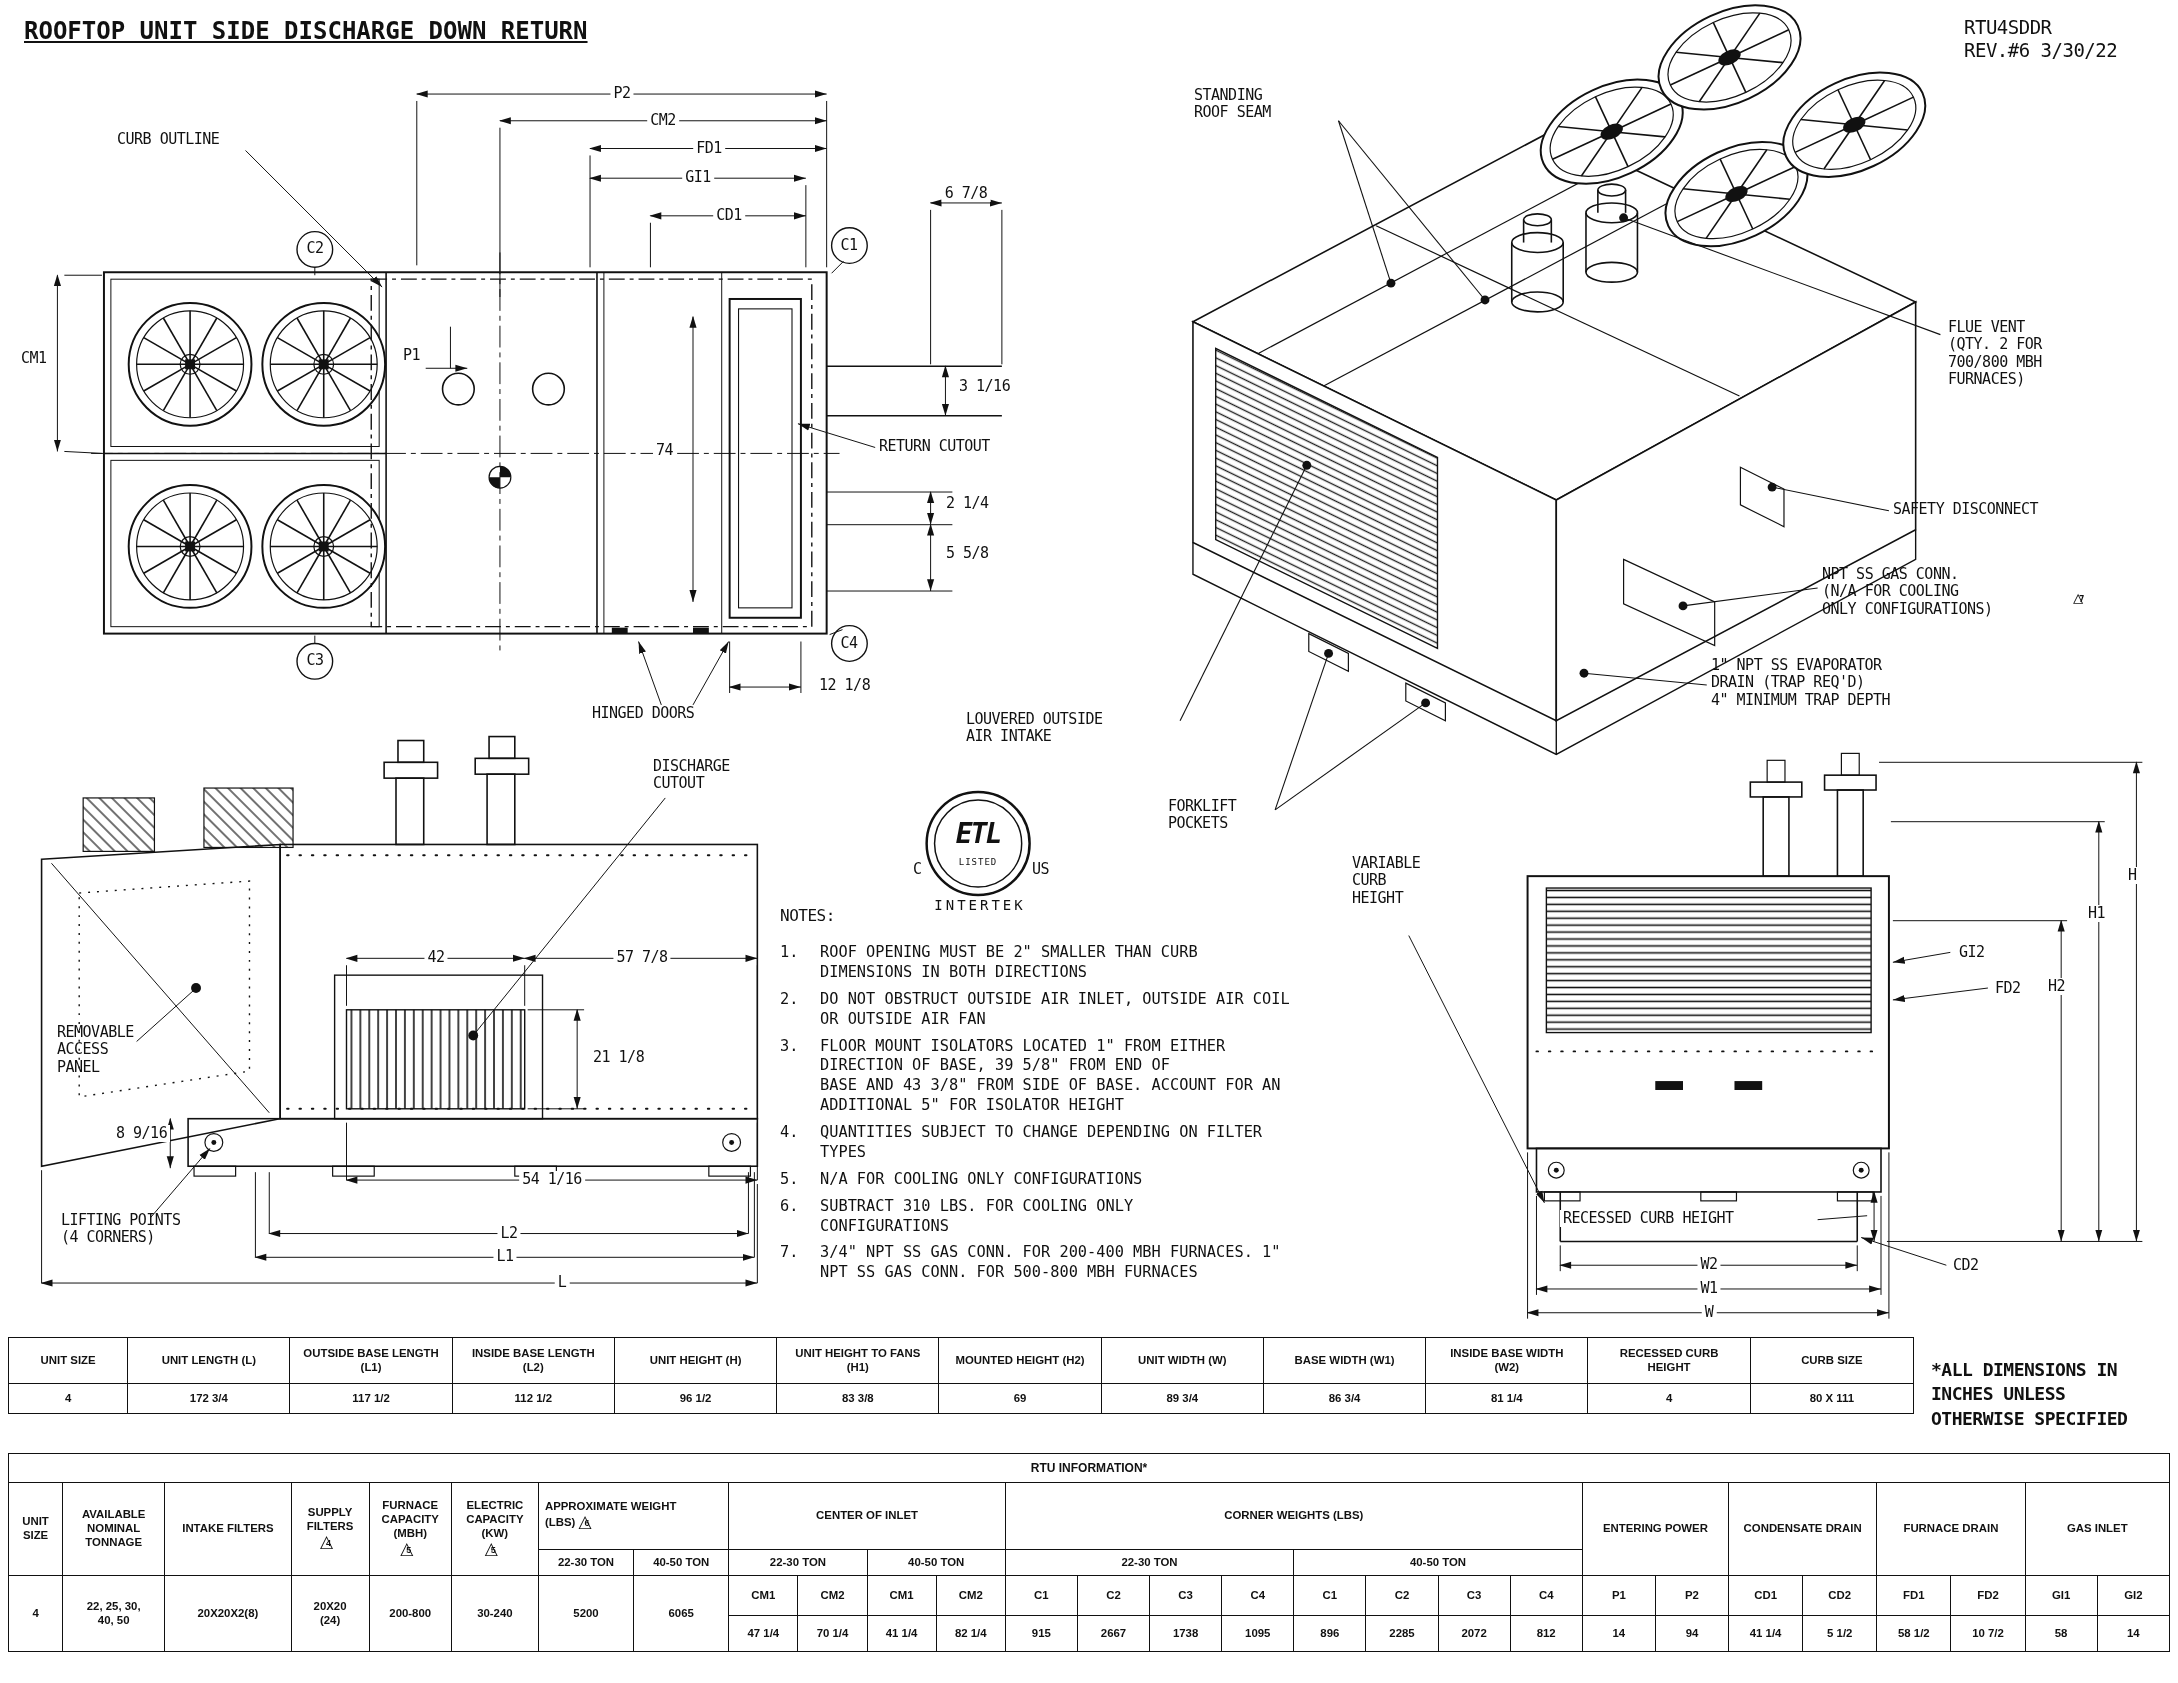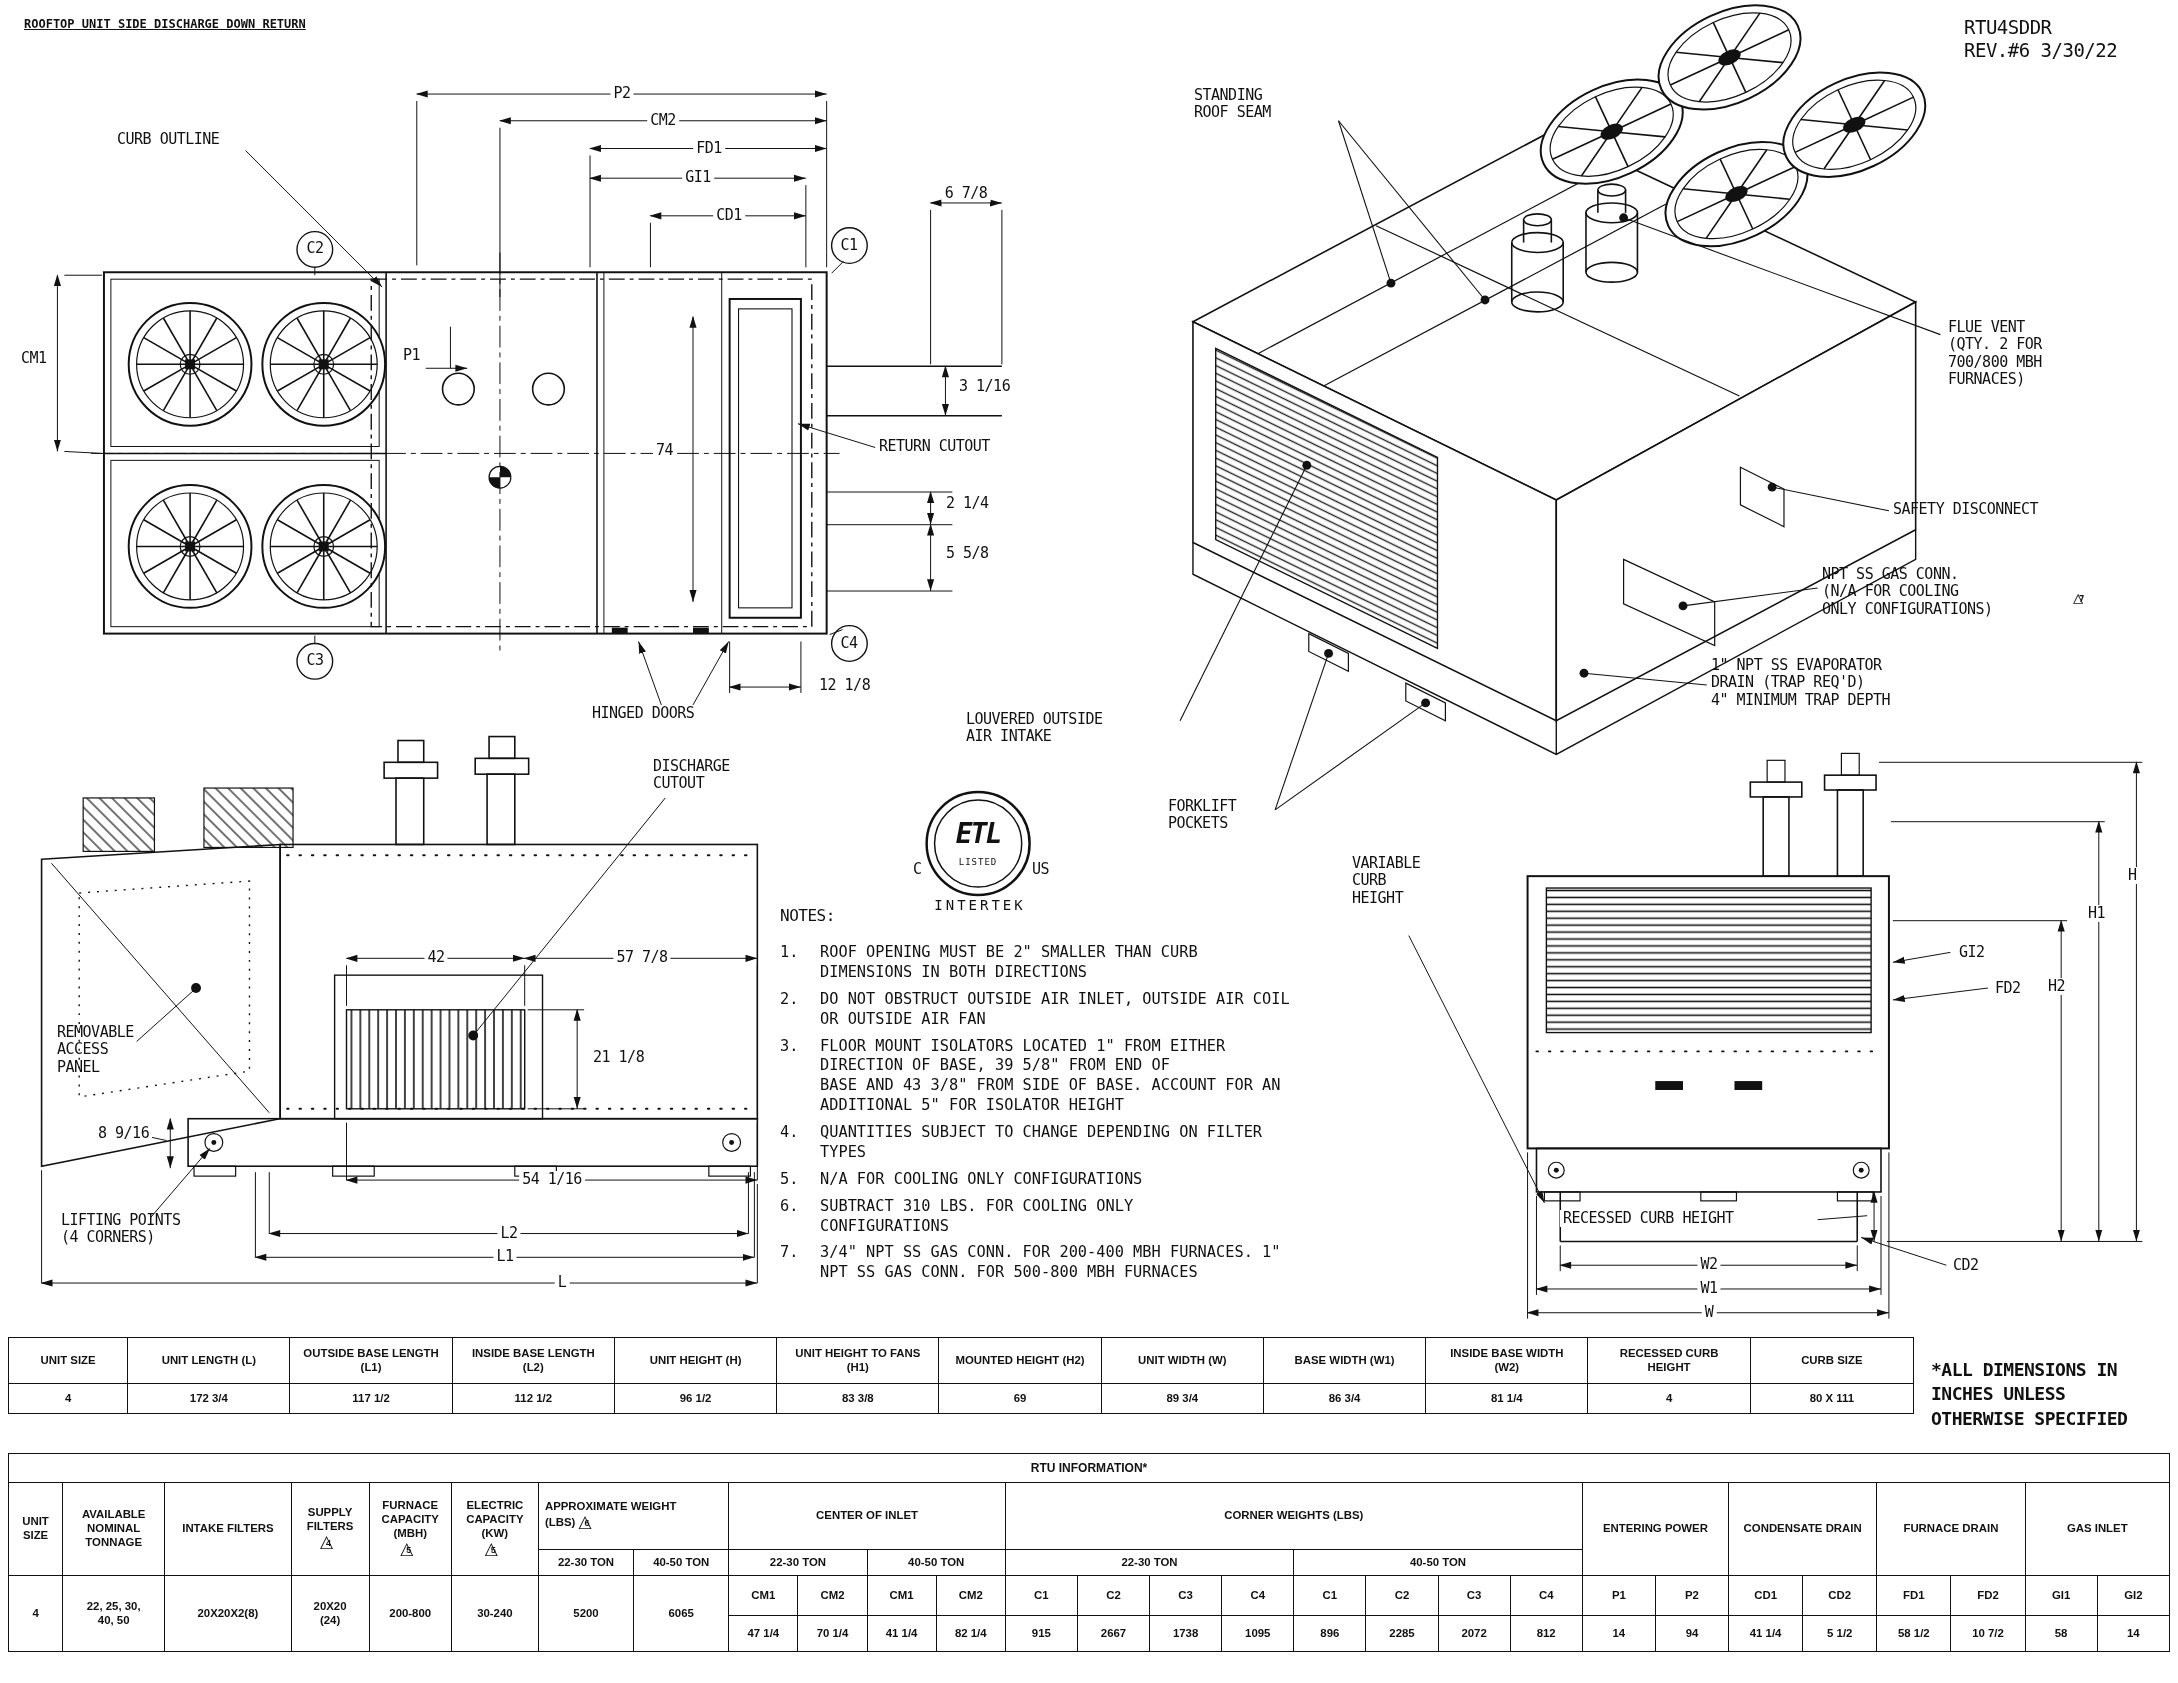--- a/index.html
+++ b/index.html
@@ -3,21 +3,21 @@
 <meta charset="utf-8">
 <style>
   html,body{margin:0;padding:0;background:#fff}
   .page{position:relative;width:2178px;height:1683px;background:#fff;color:#111;
         font-family:"DejaVu Sans Mono",monospace;overflow:hidden}
   svg.art{position:absolute;left:0;top:0;z-index:1}
   .lbl{position:absolute;z-index:2;font-size:15px;line-height:1.16;white-space:pre-line;letter-spacing:-0.5px}
   .dim{background:#fff;padding:0 3px}
   .ctr{transform:translateX(-50%)}
   .cc{transform:translate(-50%,-50%);text-align:center}
-  .title{font-size:12px;font-weight:bold;text-decoration:underline;letter-spacing:0}
+  .title{font-size:24px;font-weight:bold;text-decoration:underline;letter-spacing:0}
   .rev{font-size:19px;line-height:1.2}
   .notes{position:absolute;z-index:2;width:653px;font-size:15.3px;line-height:1.3}
   .note-row{display:flex;margin-bottom:7px}
   .note-row .n{width:40px;flex:none}
   .note-row .t{flex:1;white-space:pre-line}
   .bignote{font-size:18px;font-weight:bold;line-height:1.35}
   .tbl{position:absolute;z-index:2;border-collapse:collapse;table-layout:fixed;
        font-family:"Liberation Sans",sans-serif;background:#fff}
   .tbl th,.tbl td{border:1.6px solid #111;text-align:center;vertical-align:middle;
        font-size:11.4px;font-weight:bold;padding:2px 1px;white-space:pre-line;line-height:1.2}
@@ -373,21 +373,21 @@
 4" MINIMUM TRAP DEPTH</div>
 <div class="lbl" style="left:966px;top:711px">LOUVERED OUTSIDE
 AIR INTAKE</div>
 <div class="lbl" style="left:1168px;top:798px">FORKLIFT
 POCKETS</div>
 
 
 <div class="lbl" style="left:57px;top:1024px">REMOVABLE
 ACCESS
 PANEL</div>
-<div class="lbl dim" style="left:95px;top:1125px">8 9/16</div>
+<div class="lbl dim" style="left:113px;top:1125px">8 9/16</div>
 <div class="lbl" style="left:61px;top:1212px">LIFTING POINTS
 (4 CORNERS)</div>
 <div class="lbl dim ctr" style="left:436px;top:949px">42</div>
 <div class="lbl dim ctr" style="left:642px;top:949px">57 7/8</div>
 <div class="lbl dim" style="left:590px;top:1049px">21 1/8</div>
 <div class="lbl dim ctr" style="left:552px;top:1171px">54 1/16</div>
 <div class="lbl dim ctr" style="left:509px;top:1225px">L2</div>
 <div class="lbl dim ctr" style="left:505px;top:1248px">L1</div>
 <div class="lbl dim ctr" style="left:562px;top:1274px">L</div>
 

